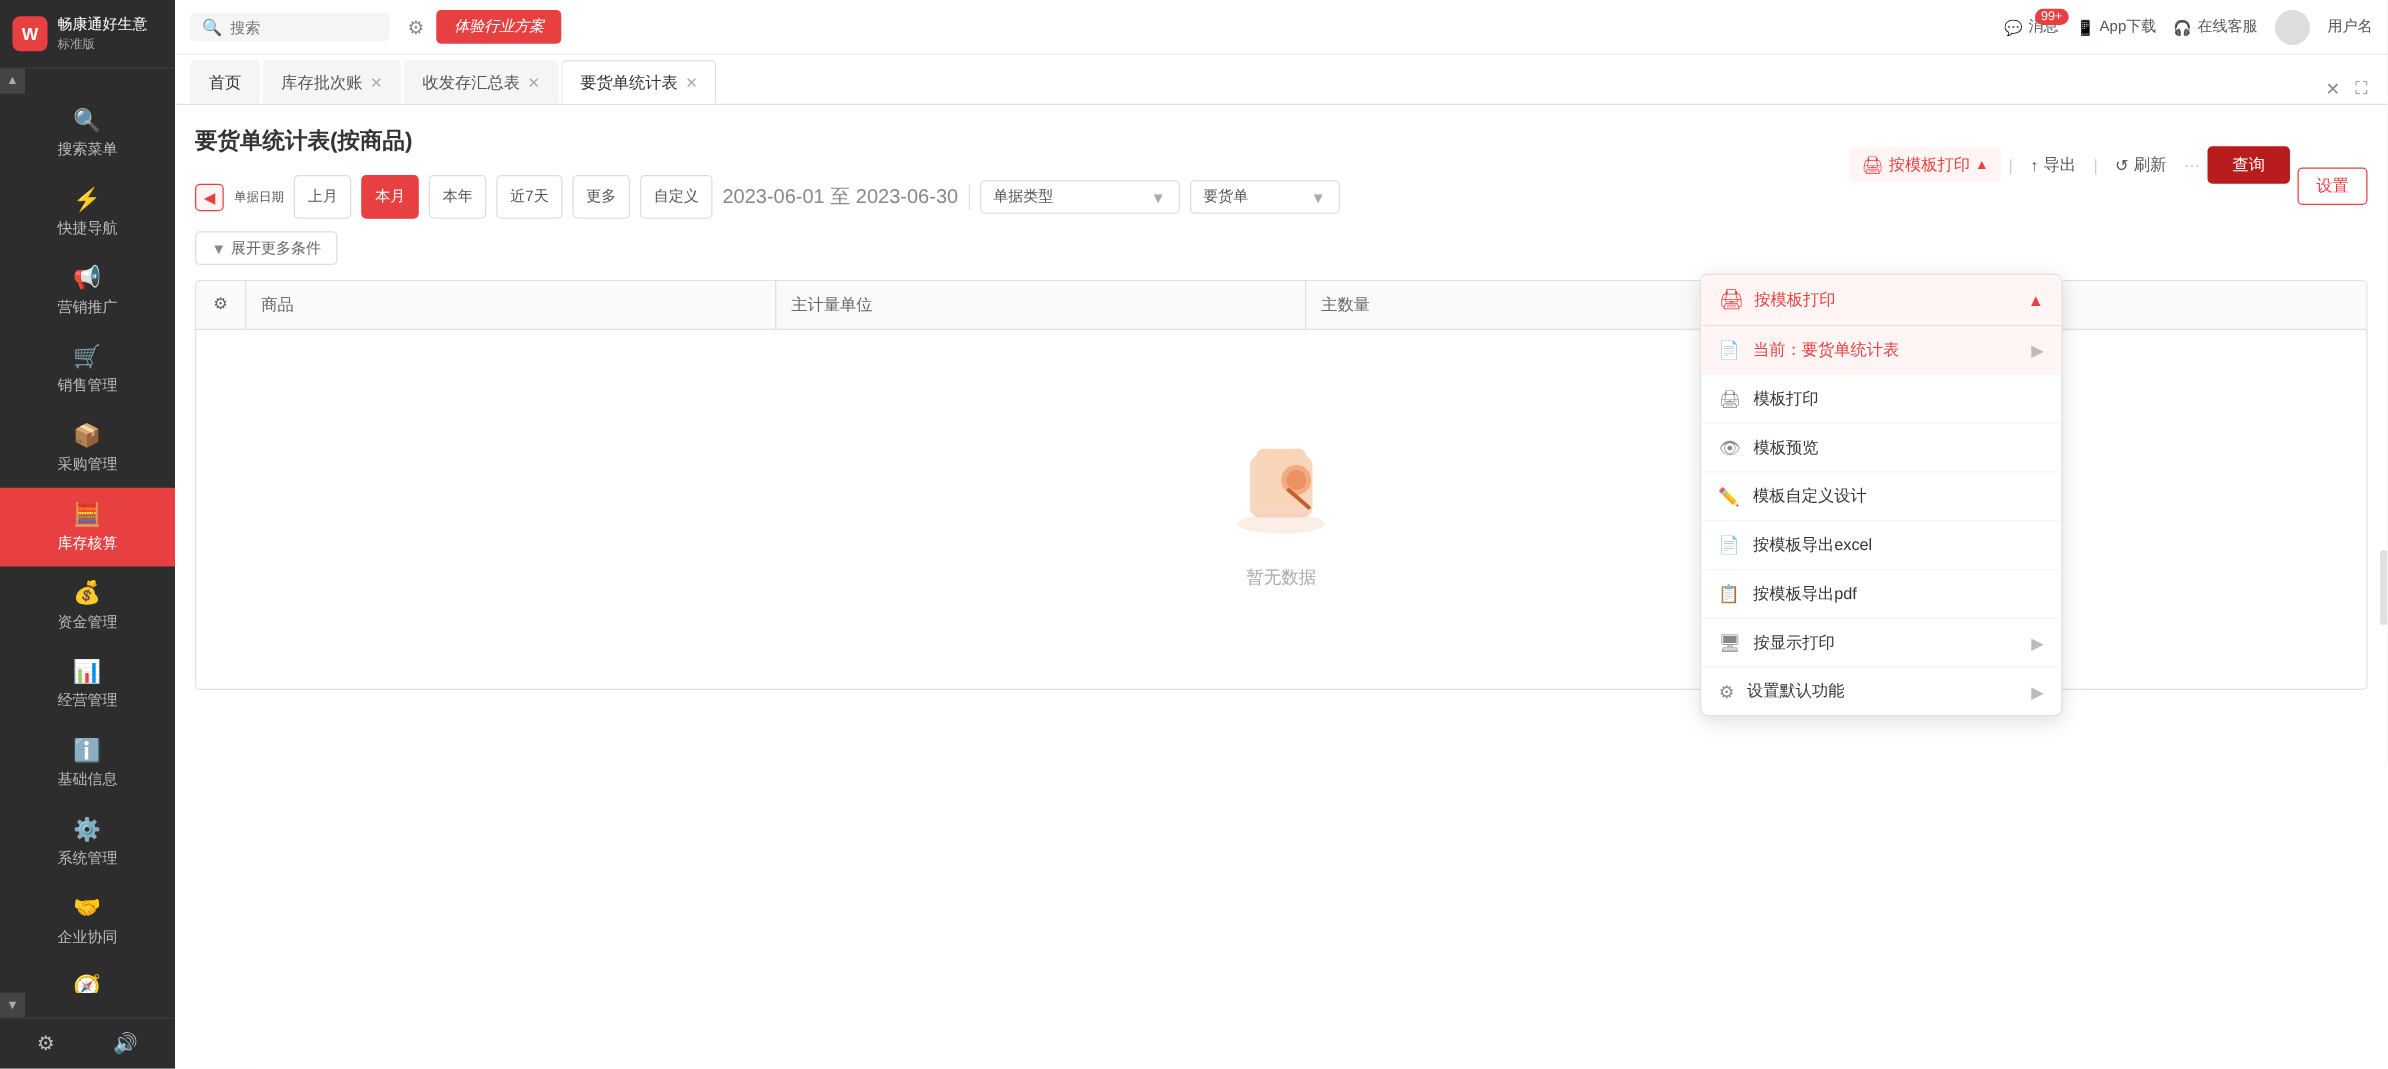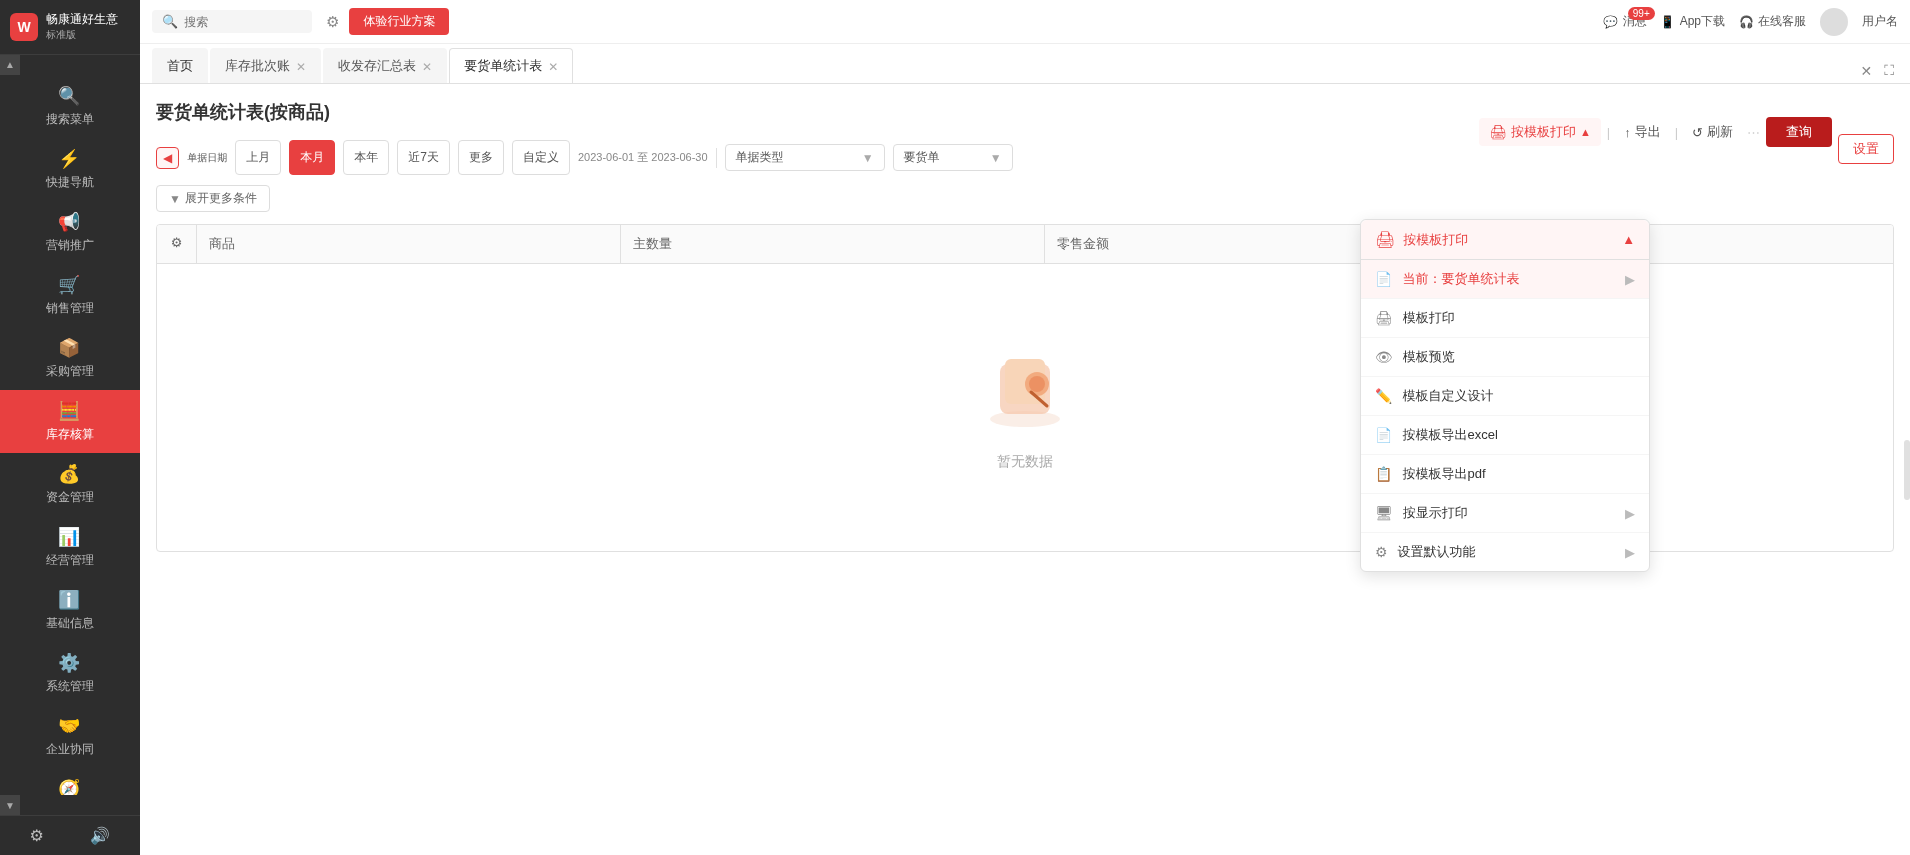--- a/index.html
+++ b/index.html
@@ -22,43 +22,43 @@
     .scroll-btn { width: 20px; height: 20px; background: #444; display: flex; align-items: center; justify-content: center; color: #aaa; cursor: pointer; font-size: 10px; }
 
     
     .main { flex: 1; display: flex; flex-direction: column; overflow: hidden; }
 
     
     .topbar { height: 44px; background: #fff; display: flex; align-items: center; padding: 0 12px; gap: 10px; border-bottom: 1px solid #eee; flex-shrink: 0; }
     .topbar-search { display: flex; align-items: center; background: #f5f5f5; border-radius: 4px; padding: 4px 10px; gap: 6px; width: 160px; }
     .topbar-search input { background: transparent; border: none; outline: none; font-size: 12px; color: #999; width: 100%; }
     .topbar-divider { flex: 1; }
-    .topbar-btn { padding: 5px 14px; background: #e84040; color: white; border-radius: 4px; font-size: 12px; cursor: pointer; border: none; white-space: nowrap; }
+    .topbar-btn { padding: 5px 14px; background: #e84040; color: white; border-radius: 4px; font-size: 12px; cursor: pointer; border: none; white-space: nowrap; font-style: italic; }
     .topbar-actions { display: flex; align-items: center; gap: 14px; }
     .topbar-action { display: flex; align-items: center; gap: 4px; color: #555; font-size: 12px; cursor: pointer; position: relative; }
     .badge { background: #e84040; color: white; border-radius: 10px; padding: 1px 5px; font-size: 10px; position: absolute; top: -6px; right: -8px; }
     .topbar-avatar { width: 28px; height: 28px; background: #ddd; border-radius: 50%; }
 
     
     .tabs { height: 40px; background: #fff; display: flex; align-items: flex-end; padding: 0 12px; border-bottom: 1px solid #e0e0e0; flex-shrink: 0; gap: 2px; }
-    .tab { padding: 8px 14px; font-size: 13px; cursor: pointer; color: #555; border: 1px solid transparent; border-bottom: none; border-radius: 4px 4px 0 0; display: flex; align-items: flex-end; gap: 6px; background: #f5f5f5; font-family: Liberation Serif, serif; }
+    .tab { padding: 8px 14px; font-size: 13px; cursor: pointer; color: #555; border: 1px solid transparent; border-bottom: none; border-radius: 4px 4px 0 0; display: flex; align-items: center; gap: 6px; background: #f5f5f5; }
     .tab.active { background: #fff; border-color: #e0e0e0; color: #333; font-weight: 500; }
     .tab-close { color: #aaa; font-size: 12px; }
     .tab-home { color: #333; font-weight: 500; }
 
     
     .page-content { flex: 1; overflow: auto; padding: 16px; background: #fff; position: relative; }
     .page-title { font-size: 18px; font-weight: bold; color: #333; margin-bottom: 16px; }
 
     
     .filter-bar { display: flex; align-items: center; gap: 8px; margin-bottom: 10px; flex-wrap: wrap; }
     .filter-label { color: #555; font-size: 10px; white-space: nowrap; }
     .date-btn { padding: 8px 10px; border: 1px solid #ddd; border-radius: 4px; background: #fff; color: #555; cursor: pointer; font-size: 12px; }
     .date-btn.active { background: #e84040; color: white; border-color: #e84040; }
-    .date-range { color: #888; font-size: 11px; }
+    .date-range { color: #888; font-size: 16px; }
     .filter-divider { width: 1px; height: 20px; background: #e0e0e0; }
     .filter-select { display: flex; align-items: center; gap: 4px; border: 1px solid #ddd; border-radius: 4px; padding: 4px 10px; background: #fff; cursor: pointer; font-size: 12px; color: #555; min-width: 120px; justify-content: space-between; }
     .expand-btn { padding: 4px 12px; border: 1px solid #ddd; border-radius: 4px; background: #fff; color: #666; cursor: pointer; font-size: 12px; display: flex; align-items: center; gap: 4px; margin-top: 4px; }
 
     
     .table-container { border: 1px solid #e0e0e0; border-radius: 4px; overflow: hidden; margin-top: 10px; }
     .table-header { display: grid; grid-template-columns: 40px 1fr 1fr 1fr 1fr; background: #fafafa; border-bottom: 1px solid #e0e0e0; }
     .table-header-cell { padding: 10px 12px; color: #666; font-size: 13px; font-weight: 500; border-right: 1px solid #e0e0e0; }
     .table-header-cell:last-child { border-right: none; }
 
@@ -259,20 +259,21 @@
         <span>展开更多条件</span>
       </button>
     </div>
 
     <div class="table-container">
       <div class="table-header">
         <div class="table-header-cell" style="text-align:center;">
           <span>⚙</span>
         </div>
         <div class="table-header-cell">商品</div>
+        <div class="table-header-cell">主计量单位</div>
         <div class="table-header-cell">主数量</div>
         <div class="table-header-cell">零售金额</div>
       </div>
 
       <div class="empty-state">
         <div style="margin-bottom:16px;">
           <svg width="100" height="90" viewBox="0 0 100 90" fill="none" xmlns="http://www.w3.org/2000/svg">
             <ellipse cx="50" cy="75" rx="35" ry="8" fill="#f5ddd0" opacity="0.5"></ellipse>
             <rect x="25" y="20" width="50" height="50" rx="8" fill="#f5c4a8" opacity="0.7"></rect>
             <rect x="30" y="15" width="40" height="45" rx="6" fill="#f8d5b8"></rect>

